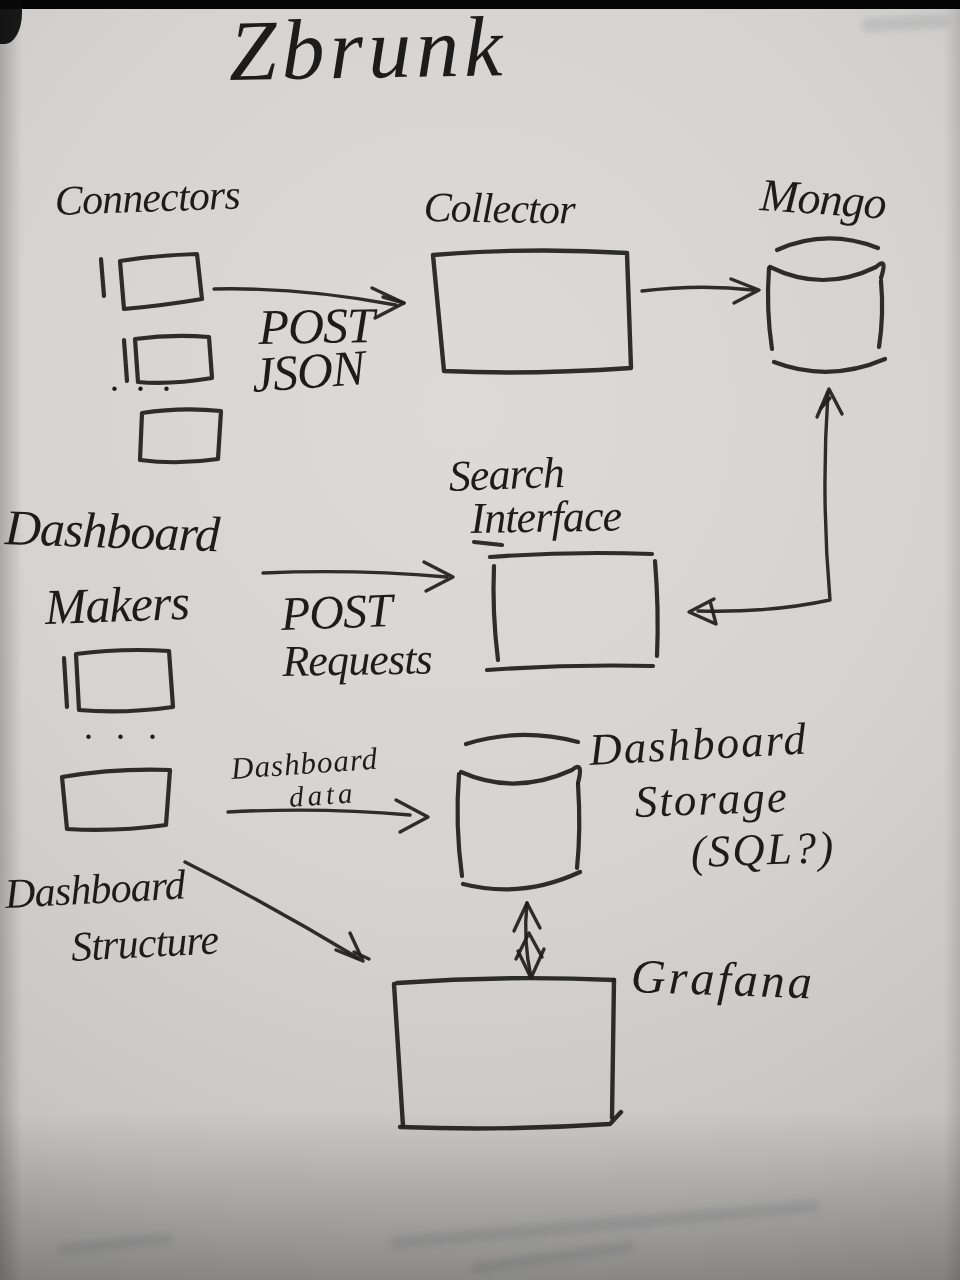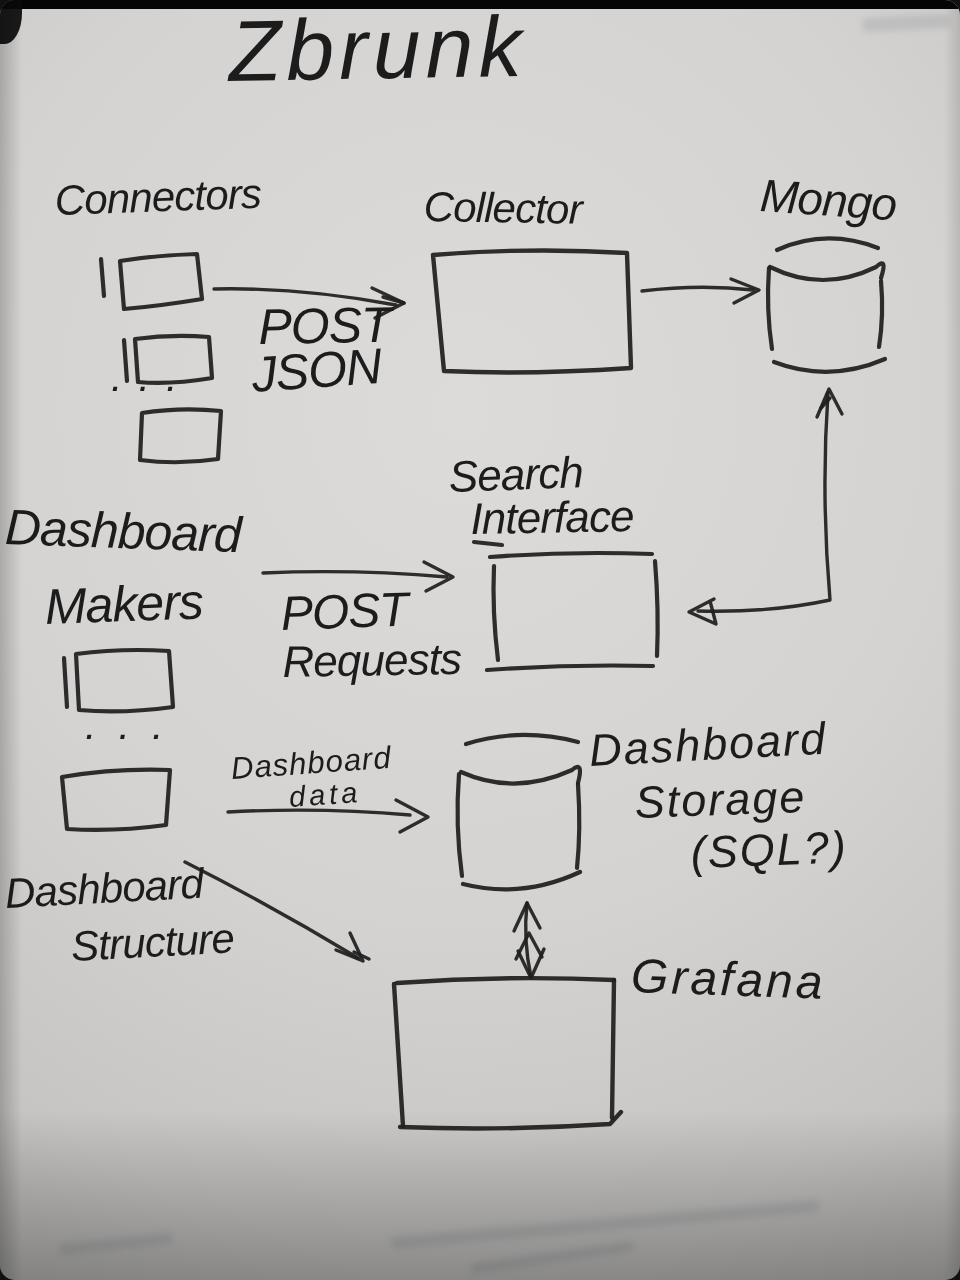--- a/index.html
+++ b/index.html
@@ -1,21 +1,20 @@
 <!DOCTYPE html>
 <html><head>
 <meta charset="utf-8">
 <style>
   html,body{margin:0;padding:0;background:#111;}
   .photo{
     position:relative;width:960px;height:1280px;overflow:hidden;
     background:
       radial-gradient(135% 105% at 48% 32%, #dcdbd9 0%, #d4d3d1 38%, #c6c5c3 62%, #adacaa 84%, #979593 100%);
-    font-family:Liberation Sans, sans-serif;
-    border-radius:15px;
+    font-family:Liberation Serif, serif;
   }
   .top-bar{position:absolute;left:0;top:0;width:100%;height:9px;background:#050505;}
   .corner-wedge{position:absolute;left:0;top:0;width:22px;height:44px;background:#0a0a0a;
     border-bottom-right-radius:80% 70%;opacity:.92;}
   .left-shade{position:absolute;left:0;top:0;width:22px;height:100%;
     background:linear-gradient(to right, rgba(0,0,0,.20), rgba(0,0,0,0));}
   .right-shade{position:absolute;right:0;top:0;width:16px;height:100%;
     background:linear-gradient(to left, rgba(0,0,0,.12), rgba(0,0,0,0));}
   .bottom-shade{position:absolute;left:0;bottom:0;width:100%;height:170px;
     background:linear-gradient(to bottom, rgba(25,25,25,0), rgba(25,25,25,.34));}

